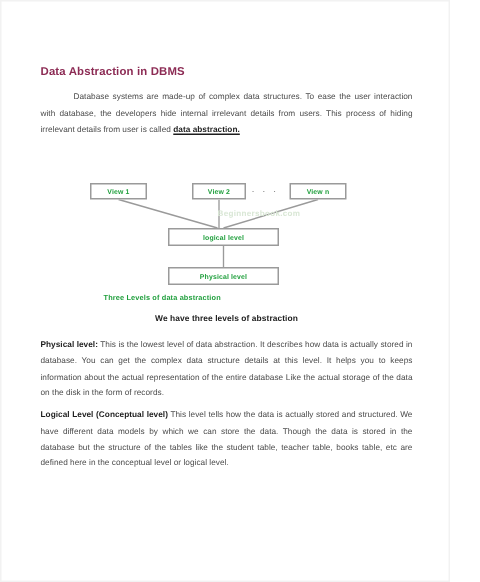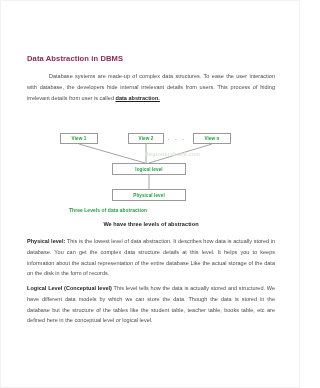--- a/index.html
+++ b/index.html
@@ -23,21 +23,21 @@
     position: absolute;
     left: 26px;
     top: 38px;
     width: 248px;
   }
   .doc-title {
     color: #8c2b54;
     font-weight: bold;
     font-size: 7.6px;
     letter-spacing: 0.1px;
-    margin: 15px 0 8px 0;
+    margin: 4px 0 8px 0;
     line-height: 1.2;
   }
   .para {
     color: #4b4b4b;
     font-size: 5.5px;
     line-height: 1.95;
     text-align: justify;
     margin: 0 0 4px 0;
     letter-spacing: 0.02px;
   }

